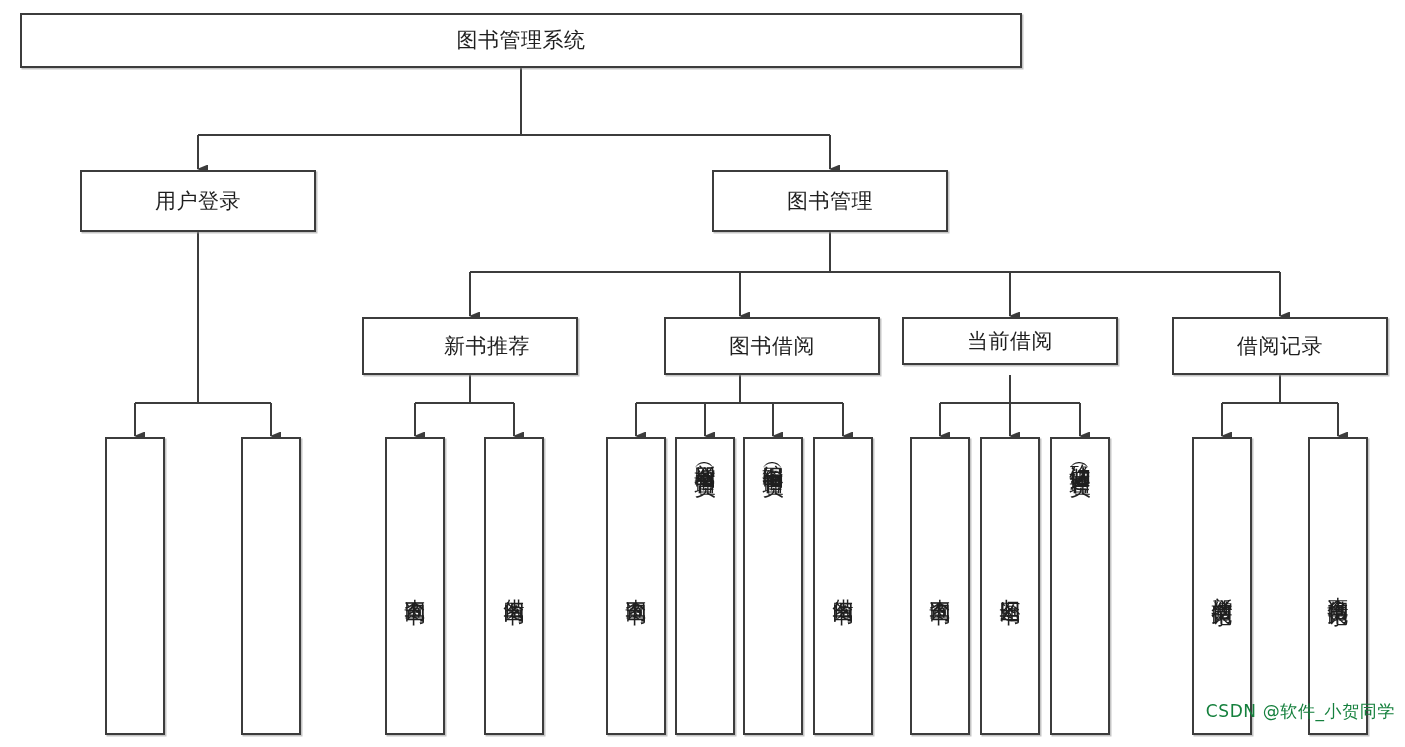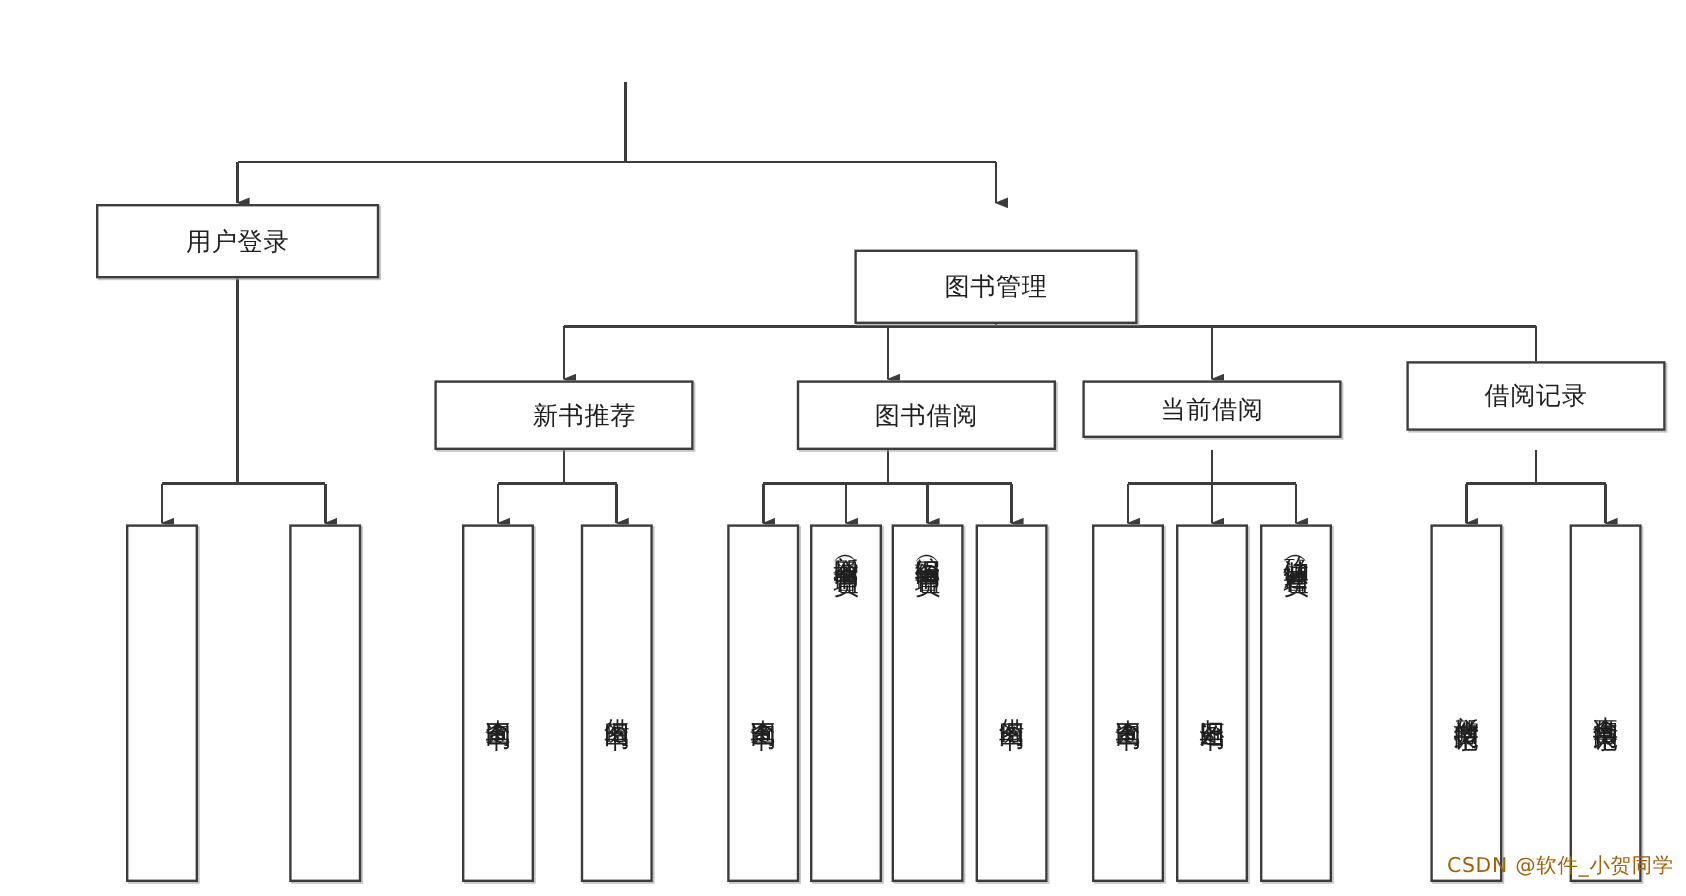--- a/index.html
+++ b/index.html
@@ -66,22 +66,22 @@
     padding-top: 0;
   }
   .node.vertical.align-bottom {
     align-items: flex-end;
     padding-top: 0;
     padding-bottom: 8px;
   }
   #watermark {
     position: absolute;
     right: 10px;
-    bottom: 14px;
-    color: #a16207;
+    bottom: 24px;
+    color: #15803d;
     font-size: 17px;
     letter-spacing: 0.6px;
     white-space: nowrap;
     user-select: none;
   }
 </style>
 </head>
 <body>
 
 <div id="diagram-root">
@@ -129,38 +129,41 @@
       <line x1="1010" y1="403" x2="1010" y2="436" marker-end="url(#arrowhead)"></line>
       <line x1="1080" y1="403" x2="1080" y2="436" marker-end="url(#arrowhead)"></line>
 
       <line x1="1280" y1="375" x2="1280" y2="403"></line>
       <line x1="1222" y1="403" x2="1338" y2="403"></line>
       <line x1="1222" y1="403" x2="1222" y2="436" marker-end="url(#arrowhead)"></line>
       <line x1="1338" y1="403" x2="1338" y2="436" marker-end="url(#arrowhead)"></line>
     </g>
   </svg>
 
+  <div class="node horizontal" style="left:20px; top:13px; width:1002px; height:55px;">
+    <span class="node-label">图书管理系统</span>
+  </div>
 
   <div class="node horizontal" style="left:80px; top:170px; width:236px; height:62px;">
     <span class="node-label">用户登录</span>
   </div>
-  <div class="node horizontal" style="left:712px; top:170px; width:236px; height:62px;margin-top:38px;">
+  <div class="node horizontal" style="left:712px; top:170px; width:236px; height:62px;">
     <span class="node-label">图书管理</span>
   </div>
 
   <div class="node horizontal" style="left:362px; top:317px; width:216px; height:58px;padding-left:34px;">
     <span class="node-label">新书推荐</span>
   </div>
   <div class="node horizontal" style="left:632px; top:317px; width:216px; height:58px;margin-left:32px;">
     <span class="node-label">图书借阅</span>
   </div>
   <div class="node horizontal" style="left:902px; top:317px; width:216px; height:48px;">
     <span class="node-label">当前借阅</span>
   </div>
-  <div class="node horizontal" style="left:1172px; top:301px; width:216px; height:58px;">
+  <div class="node horizontal" style="left:1172px; top:317px; width:216px; height:58px;">
     <span class="node-label">借阅记录</span>
   </div>
 
   <div class="node vertical align-bottom" style="left:105px; top:437px; width:60px; height:298px;">
     <span class="node-label">用户登录</span>
   </div>
   <div class="node vertical align-bottom" style="left:241px; top:437px; width:60px; height:298px;">
     <span class="node-label">注销登录</span>
   </div>
 

